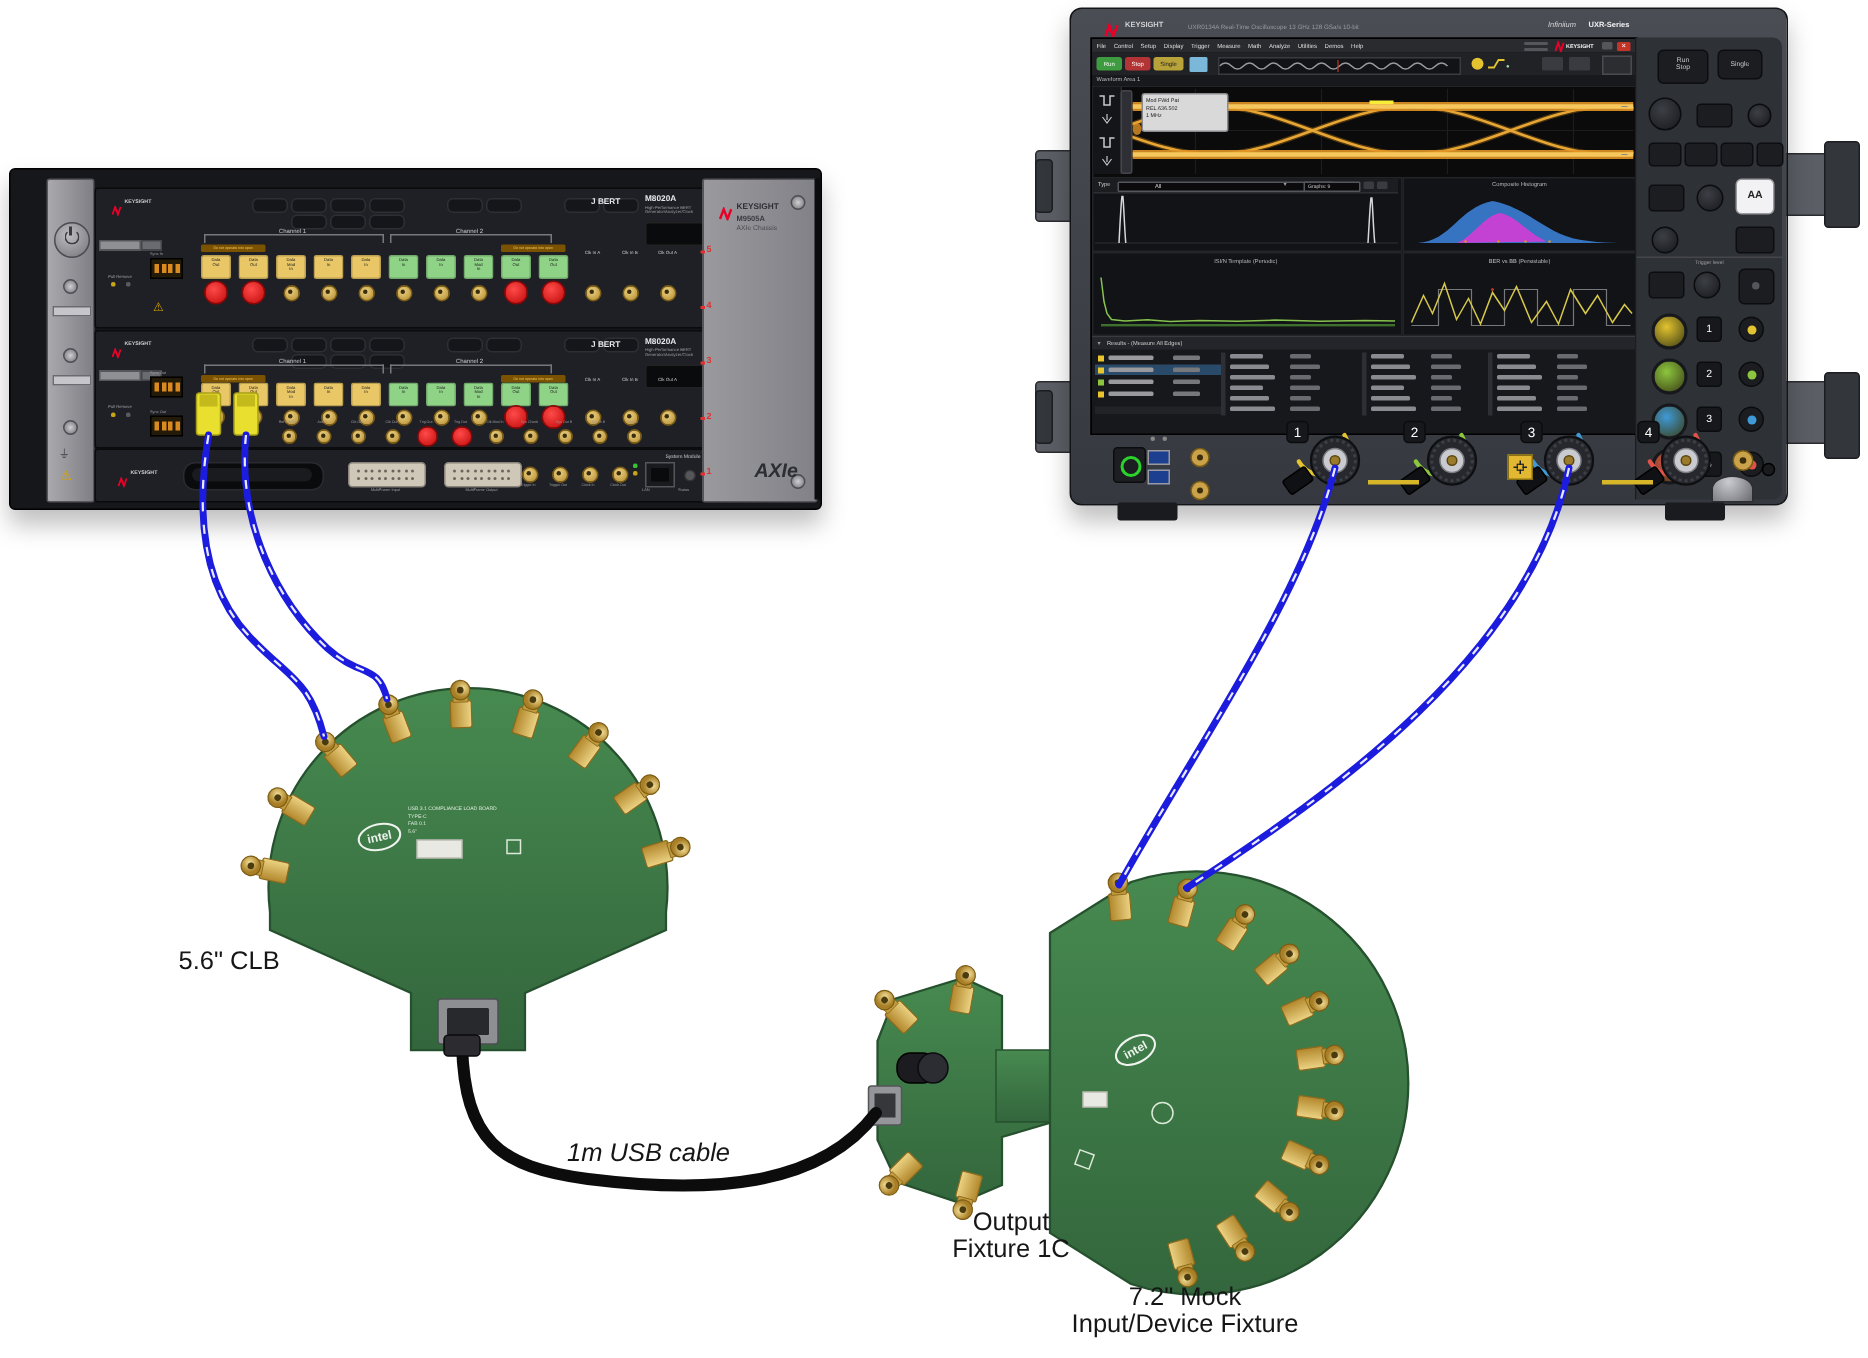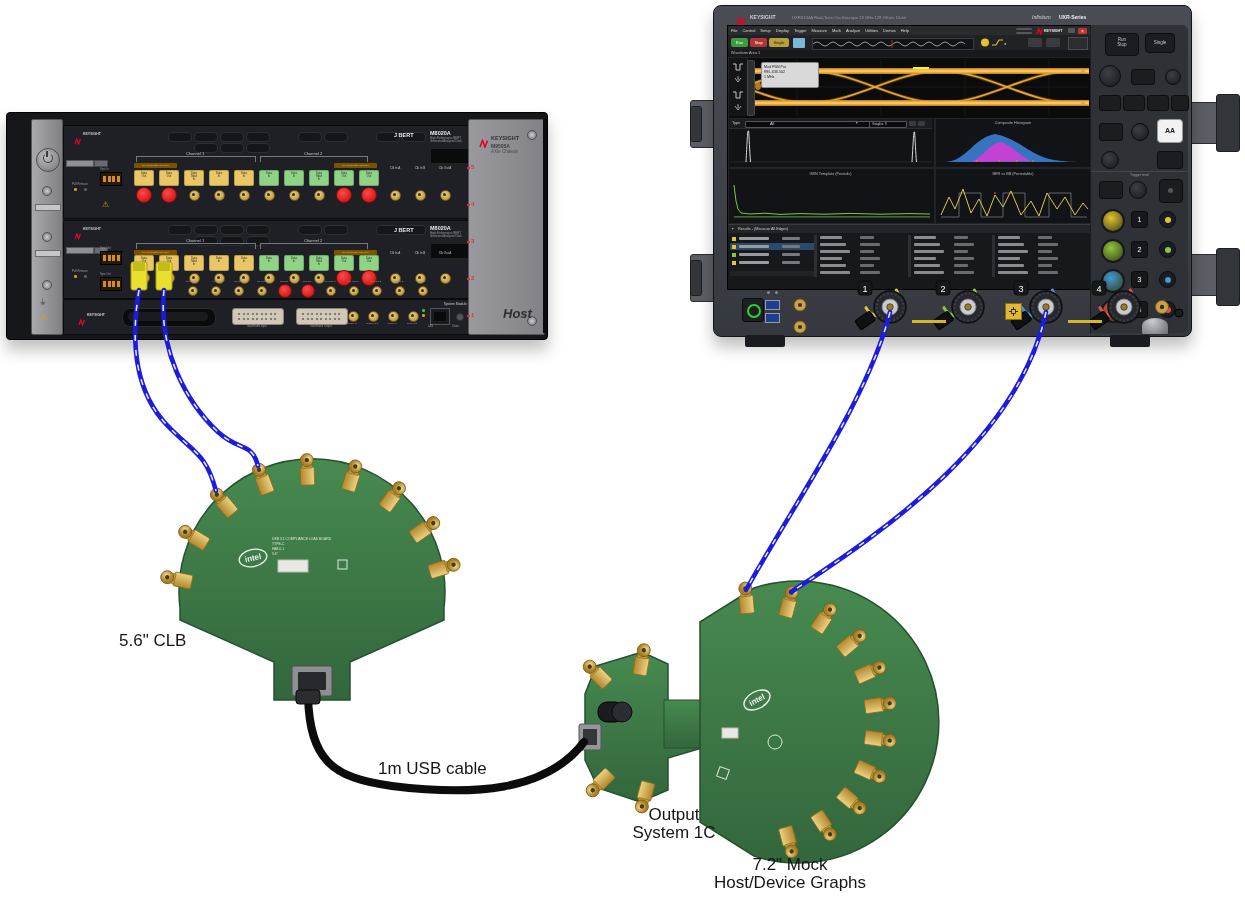--- a/index.html
+++ b/index.html
@@ -588,21 +588,21 @@
           <div style="position: absolute; left: -2px; top: 47px; width: 3px; height: 1.5px; background: rgb(224, 48, 48);"></div>
           <div style="position: absolute; left: 2px; top: 81px; font-size: 6px; font-weight: bold; color: rgb(224, 48, 48);">4</div>
           <div style="position: absolute; left: -2px; top: 84px; width: 3px; height: 1.5px; background: rgb(224, 48, 48);"></div>
           <div style="position: absolute; left: 2px; top: 118px; font-size: 6px; font-weight: bold; color: rgb(224, 48, 48);">3</div>
           <div style="position: absolute; left: -2px; top: 121px; width: 3px; height: 1.5px; background: rgb(224, 48, 48);"></div>
           <div style="position: absolute; left: 2px; top: 155px; font-size: 6px; font-weight: bold; color: rgb(224, 48, 48);">2</div>
           <div style="position: absolute; left: -2px; top: 158px; width: 3px; height: 1.5px; background: rgb(224, 48, 48);"></div>
           <div style="position: absolute; left: 2px; top: 192px; font-size: 6px; font-weight: bold; color: rgb(224, 48, 48);">1</div>
           <div style="position: absolute; left: -2px; top: 195px; width: 3px; height: 1.5px; background: rgb(224, 48, 48);"></div>
         </div>
-      <div class="abs" style="left:34px;top:186px;font-size:13px;font-style:italic;font-weight:800;color:#2c2e33;">Host</div>
+      <div class="abs" style="left:34px;top:186px;font-size:13px;font-style:italic;font-weight:800;color:#2c2e33;">AXIe</div>
     </div>
     <div class="abs" style="left:536px;top:6px;width:4px;height:214px;background:#0b0c0f;"></div>
   </div>
 
   <div id="scope">
     <div class="clamp" style="left:0;top:98px;width:26px;height:46px;"></div>
     <div class="clampblock" style="left:0;top:104px;width:10px;height:34px;"></div>
     <div class="clamp" style="left:0;top:252px;width:26px;height:46px;"></div>
     <div class="clampblock" style="left:0;top:258px;width:10px;height:34px;"></div>
     <div class="clamp" style="left:498px;top:100px;width:34px;height:40px;"></div>
@@ -981,22 +981,22 @@
       <path d="M890,312 C868,400 796,500 746,590" fill="none" stroke="#ffffff" stroke-width="1.5" stroke-dasharray="6 9" opacity="0.9"></path>
       <path d="M1046,312 C1020,436 890,528 791,592" fill="none" stroke="#1c1cdf" stroke-width="4.6" stroke-linecap="round"></path>
       <path d="M1046,312 C1020,436 890,528 791,592" fill="none" stroke="#ffffff" stroke-width="1.5" stroke-dasharray="6 9" opacity="0.9"></path>
     </g>
 
     <path d="M308,697 C310,760 332,778 392,786 C472,796 546,792 584,742" fill="none" stroke="#0c0c0c" stroke-width="8" stroke-linecap="round"></path>
     <rect x="296" y="690" width="24" height="14" rx="3" fill="#2c2c30" stroke="#0a0a0c"></rect>
   </svg>
 
   <div class="lbl" style="left:119px;top:632px;">5.6" CLB</div>
-  <div class="lbl" style="left:378px;top:760px;">1m USB cable</div>
+  <div class="lbl" style="left:378px;top:760px;font-style:italic;">1m USB cable</div>
   <div class="lbl ctr" style="left:610px;top:806px;width:128px;">
     <div>Output</div>
-    <div>System 1C</div>
+    <div>Fixture 1C</div>
   </div>
   <div class="lbl ctr" style="left:690px;top:856px;width:200px;">
     <div>7.2" Mock</div>
-    <div>Host/Device Graphs</div>
+    <div>Input/Device Fixture</div>
   </div>
 </div>
 
 </body></html>

